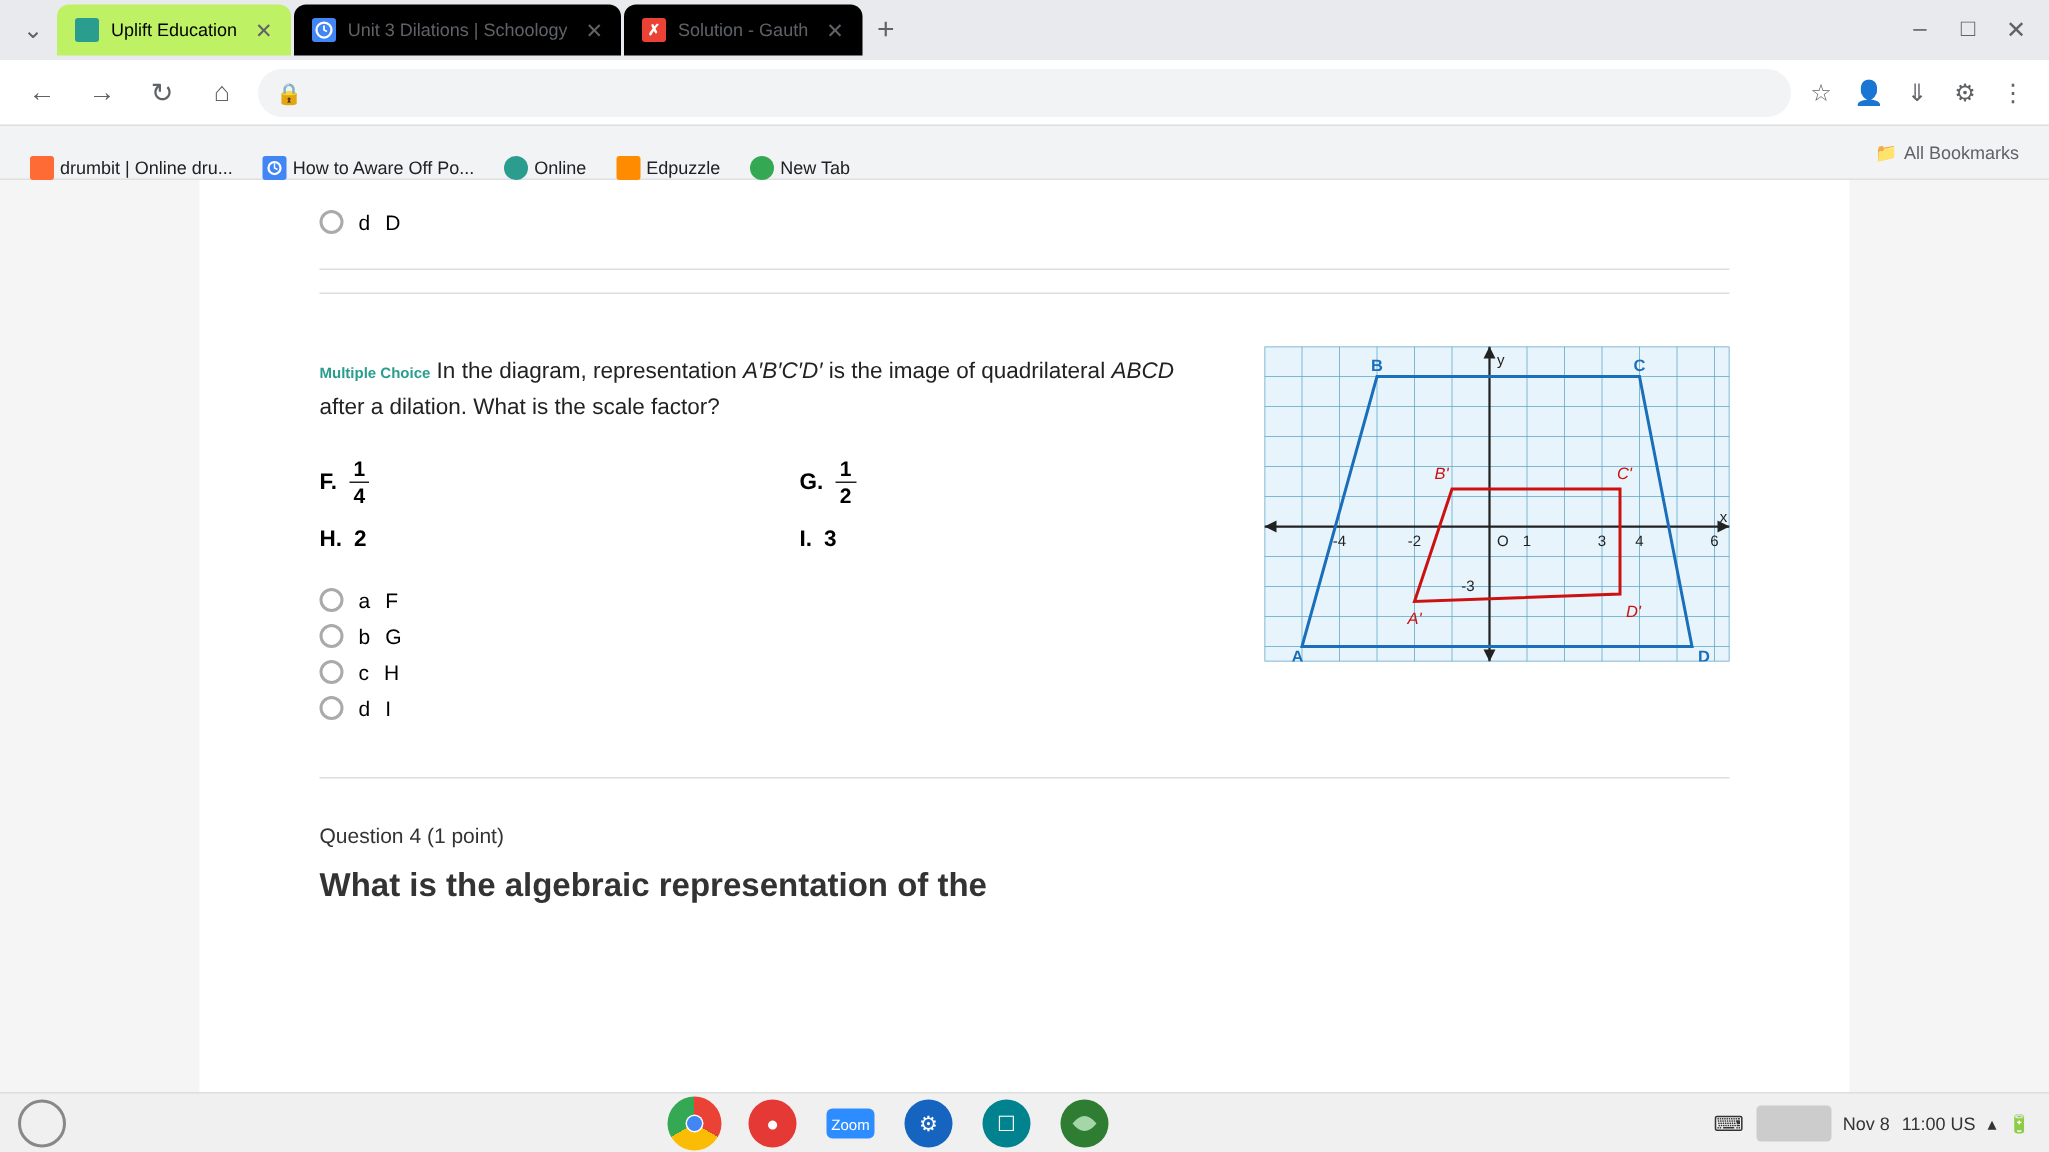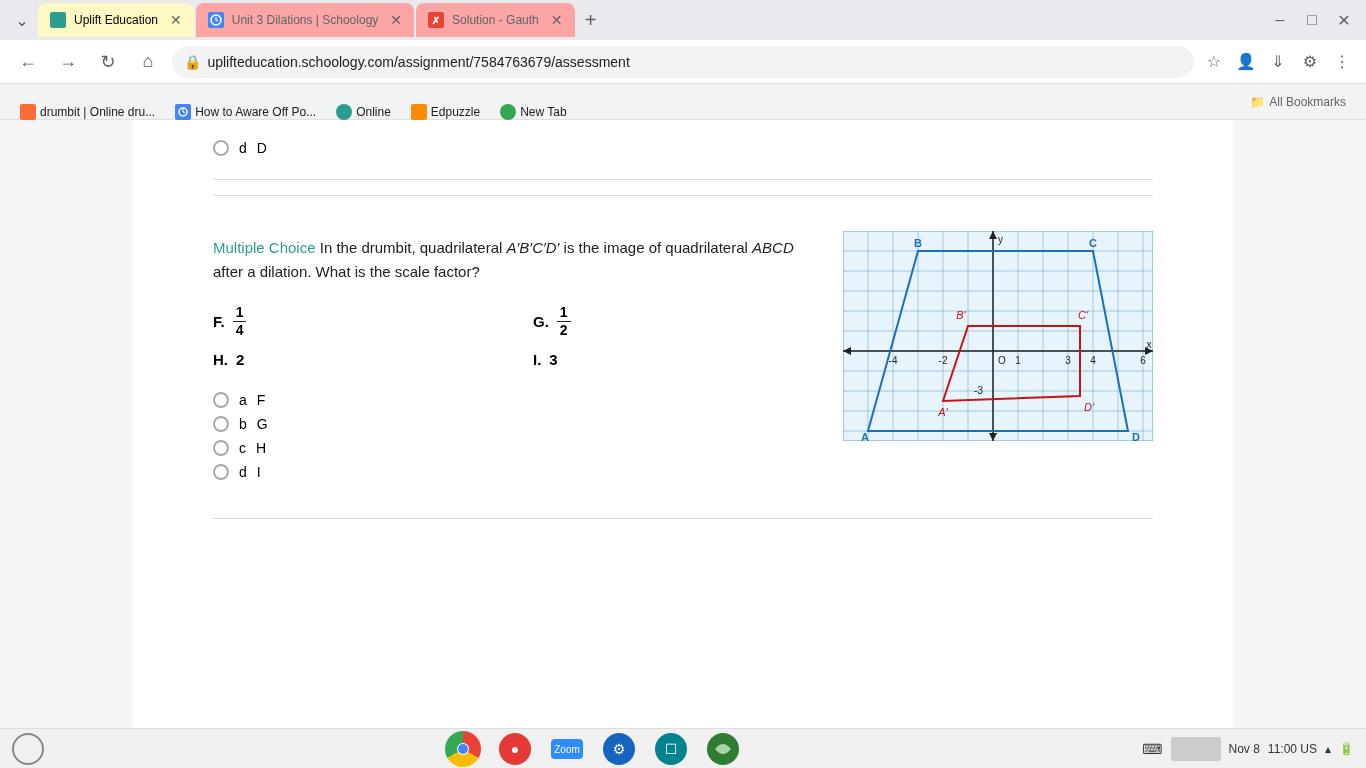--- a/index.html
+++ b/index.html
@@ -24,22 +24,22 @@
       border-radius: 50%;
     }
     .tab {
       display: flex; align-items: center;
       height: 34px; padding: 0 12px;
       border-radius: 8px 8px 0 0;
       font-size: 12px; max-width: 240px;
       cursor: pointer; position: relative;
       gap: 8px;
     }
-    .tab.active { background: #fef9c3; }
-    .tab.inactive { background: #fca5a5; color: #5f6368; }
+    .tab.active { background: #bef264; }
+    .tab.inactive { background: #000000; color: #5f6368; }
     .tab-favicon { width: 16px; height: 16px; border-radius: 2px; flex-shrink: 0; }
     .tab-title { white-space: nowrap; overflow: hidden; text-overflow: ellipsis; max-width: 160px; }
     .tab-close { font-size: 14px; color: #5f6368; margin-left: 4px; }
     .tab-add { width: 28px; height: 28px; display: flex; align-items: center; justify-content: center; font-size: 20px; color: #5f6368; cursor: pointer; }
     .tab-spacer { flex: 1; }
     .window-controls { display: flex; gap: 4px; align-items: center; }
     .win-btn { width: 28px; height: 28px; display: flex; align-items: center; justify-content: center; font-size: 16px; color: #5f6368; cursor: pointer; }
 
     
     .address-bar {
@@ -89,21 +89,21 @@
       width: 16px; height: 16px; border-radius: 50%;
       border: 2px solid #aaa; display: inline-block; flex-shrink: 0;
     }
 
     
     .question-block { padding: 25px 0 15px 0; }
     .question-label { font-size: 14px; font-weight: bold; color: #333; margin-bottom: 12px; }
     .question-label span { font-weight: normal; }
     .question-content { display: flex; gap: 30px; align-items: flex-start; }
     .question-text-area { flex: 1; }
-    .question-type { color: #2a9d8f; font-weight: normal; font-size: 15px; }
+    .question-type { color: #2a9d8f; font-weight: bold; font-size: 10px; }
     .question-body { font-size: 15px; color: #222; line-height: 1.6; }
     .italic { font-style: italic; }
 
     
     .choices-grid {
       display: grid; grid-template-columns: 1fr 1fr;
       gap: 12px 40px; margin-top: 20px; font-size: 15px;
     }
     .choice-item { display: flex; align-items: center; gap: 8px; font-weight: bold; }
     .choice-letter { font-weight: bold; }
@@ -188,21 +188,20 @@
     </div>
   </div>
 
   <div class="address-bar">
     <div class="nav-btn">←</div>
     <div class="nav-btn">→</div>
     <div class="nav-btn">↻</div>
     <div class="nav-btn">⌂</div>
     <div class="url-bar">
       <span class="url-icon">🔒</span>
-      <span style="font-size:14px;color:#202124;">uplifteducation.schoology.com/assignment/7584763679/assessment</span>
     </div>
     <div class="address-right">
       <div class="addr-icon">☆</div>
       <div class="addr-icon">👤</div>
       <div class="addr-icon">⇓</div>
       <div class="addr-icon">⚙</div>
       <div class="addr-icon">⋮</div>
     </div>
   </div>
 
@@ -252,21 +251,21 @@
     </div>
 
     <hr class="divider">
 
     <div class="question-block">
 
       <div class="question-content">
         <div class="question-text-area">
           <p class="question-body">
             <span class="question-type">Multiple Choice</span>
-            <span> In the drumbit, quadrilateral </span><span class="italic">A′B′C′D′</span><span> is the image of quadrilateral </span><span class="italic">ABCD</span><span> after a dilation. What is the scale factor?</span>
+            <span> In the diagram, representation </span><span class="italic">A′B′C′D′</span><span> is the image of quadrilateral </span><span class="italic">ABCD</span><span> after a dilation. What is the scale factor?</span>
           </p>
 
           <div class="choices-grid">
 
             <div class="choice-item">
               <span class="choice-letter">F.</span>
               <span class="fraction">
                 <span class="frac-num">1</span>
                 <span class="frac-den">4</span>
               </span>
@@ -382,20 +381,27 @@
             <text x="118" y="88" text-anchor="middle" font-size="11" fill="#cc1111" font-style="italic">B'</text>
             <text x="240" y="88" text-anchor="middle" font-size="11" fill="#cc1111" font-style="italic">C'</text>
             <text x="246" y="180" text-anchor="middle" font-size="11" fill="#cc1111" font-style="italic">D'</text>
           </svg>
         </div>
       </div>
     </div>
 
     <hr class="divider">
 
+    <div class="question4-block">
+      <div class="question-label">
+        <span>Question 4</span>
+        <span style="font-weight:normal;">(1 point)</span>
+      </div>
+      <div class="question4-title" style="font-size:22px;font-weight:bold;color:#333;margin-top:8px;">What is the algebraic representation of the</div>
+    </div>
 
   </div>
 </div>
 
 <div class="taskbar">
   <div class="taskbar-left">
     <div class="taskbar-icon" style="width:32px;height:32px;border:2px solid #888;border-radius:50%;"></div>
   </div>
   <div class="taskbar-center">
 

